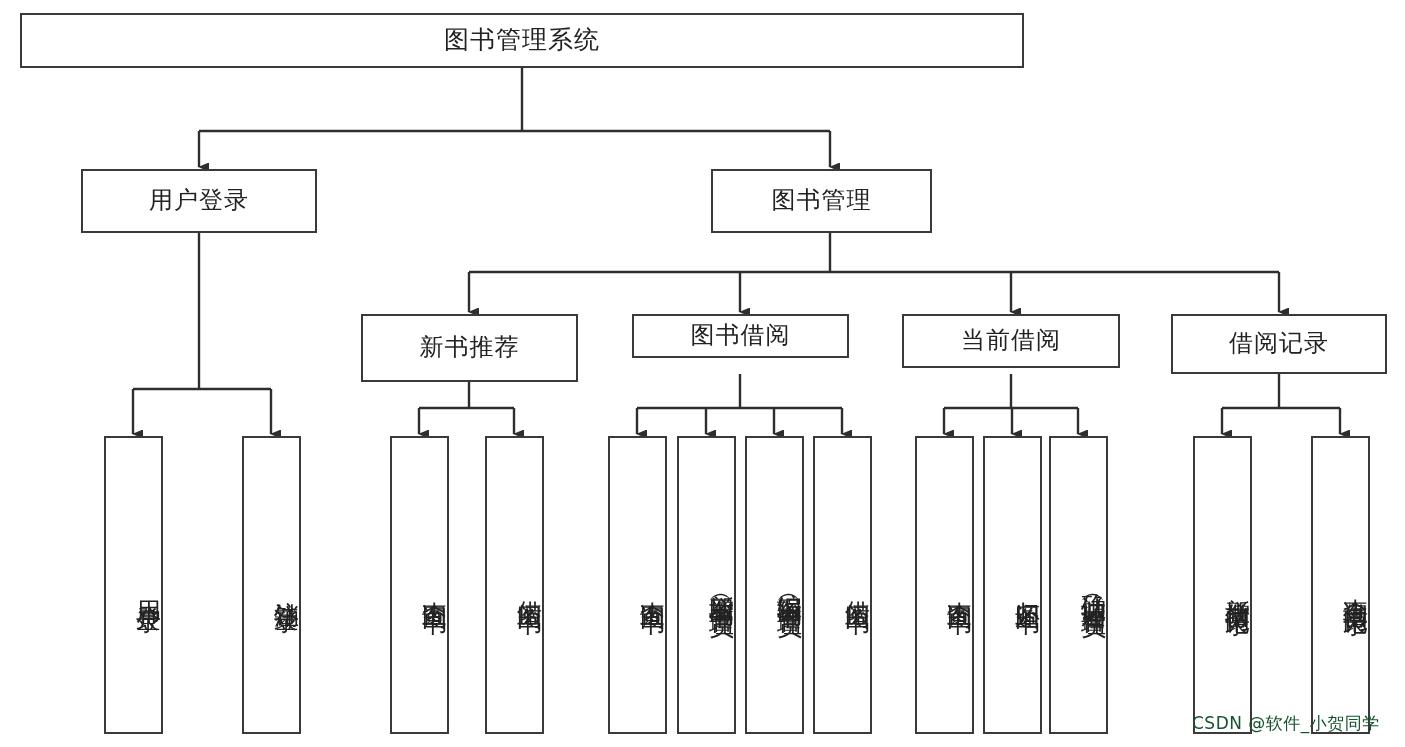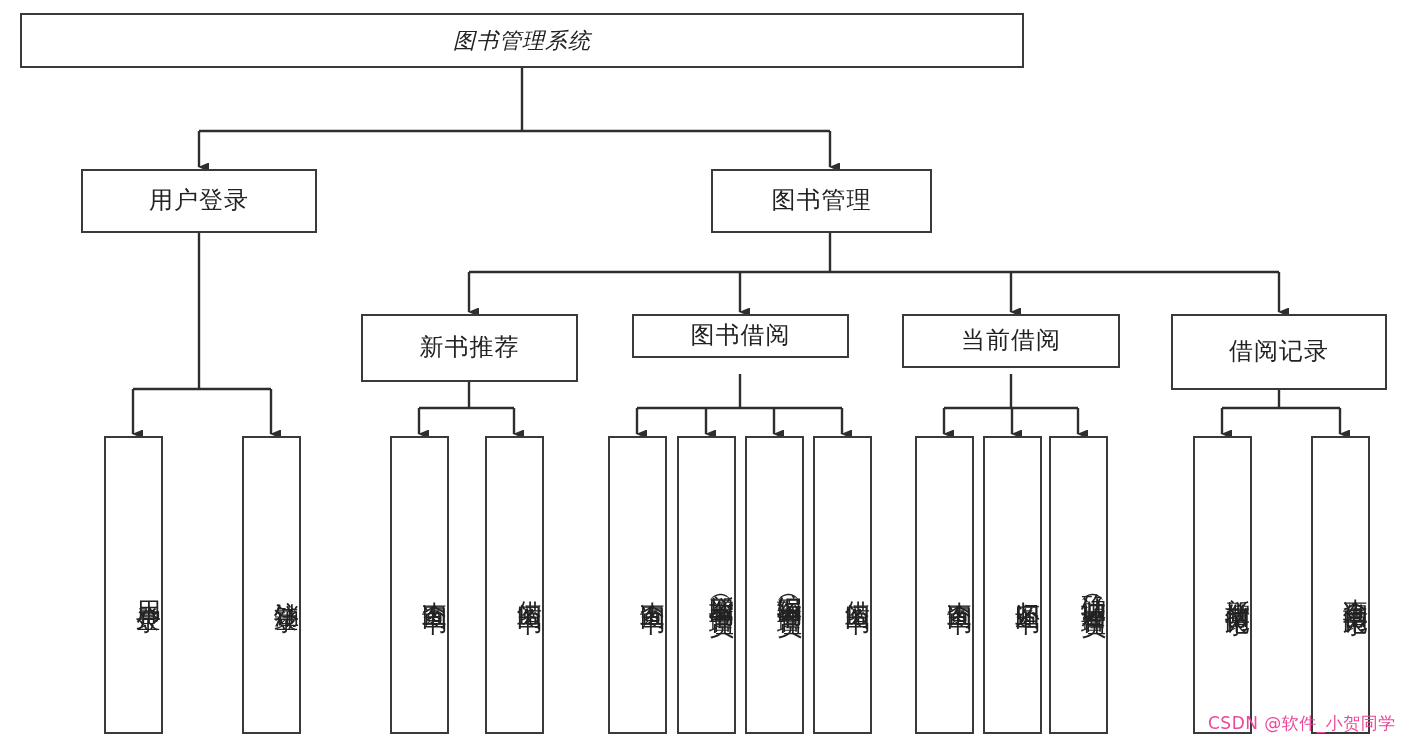--- a/index.html
+++ b/index.html
@@ -14,25 +14,25 @@
     border:2px solid #3a3a3a;background:#ffffff;
     display:flex;align-items:center;justify-content:center;
     color:#222;line-height:1.06;
   }
   .node.horiz{font-size:24px;letter-spacing:1px;}
   .node.vert{
     writing-mode:vertical-rl;text-orientation:upright;
     font-size:25px;letter-spacing:3px;
     padding:14px 0 10px 0;align-items:flex-start;
   }
-  .node.root{font-size:22px;font-style:italic;}
+  .node.root{font-size:25px;}
   .watermark{
     position:absolute;left:1192px;top:712px;
-    font-size:17px;color:#ec4899;letter-spacing:.5px;
-    white-space:nowrap;pointer-events:none;margin-left:16px;
+    font-size:17px;color:#14532d;letter-spacing:.5px;
+    white-space:nowrap;pointer-events:none;
   }
 </style>
 </head>
 <body>
 
 <div id="canvas">
 
   <svg class="wires" viewBox="0 0 1405 747">
     <defs>
       <marker id="arw" markerWidth="9" markerHeight="11" refX="4.5" refY="10" orient="auto" markerUnits="userSpaceOnUse">
@@ -84,21 +84,21 @@
   </svg>
 
   <div class="node horiz root" style="left:20px;top:13px;width:1004px;height:55px;">图书管理系统</div>
 
   <div class="node horiz" style="left:81px;top:169px;width:236px;height:64px;">用户登录</div>
   <div class="node horiz" style="left:711px;top:169px;width:221px;height:64px;">图书管理</div>
 
   <div class="node horiz" style="left:361px;top:314px;width:217px;height:68px;">新书推荐</div>
   <div class="node horiz" style="left:632px;top:314px;width:217px;height:44px;">图书借阅</div>
   <div class="node horiz" style="left:902px;top:314px;width:218px;height:54px;">当前借阅</div>
-  <div class="node horiz" style="left:1171px;top:314px;width:216px;height:76px;">借阅记录</div>
+  <div class="node horiz" style="left:1171px;top:314px;width:216px;height:60px;">借阅记录</div>
 
   <div class="node vert" style="left:104px;top:436px;width:59px;height:298px;">用户登录</div>
   <div class="node vert" style="left:242px;top:436px;width:59px;height:298px;">注销登录</div>
 
   <div class="node vert" style="left:390px;top:436px;width:59px;height:298px;">查询图书</div>
   <div class="node vert" style="left:485px;top:436px;width:59px;height:298px;">借阅图书</div>
 
   <div class="node vert" style="left:608px;top:436px;width:59px;height:298px;">查询图书</div>
   <div class="node vert" style="left:677px;top:436px;width:59px;height:298px;">新增图书（管理员）</div>
   <div class="node vert" style="left:745px;top:436px;width:59px;height:298px;">编辑图书（管理员）</div>

